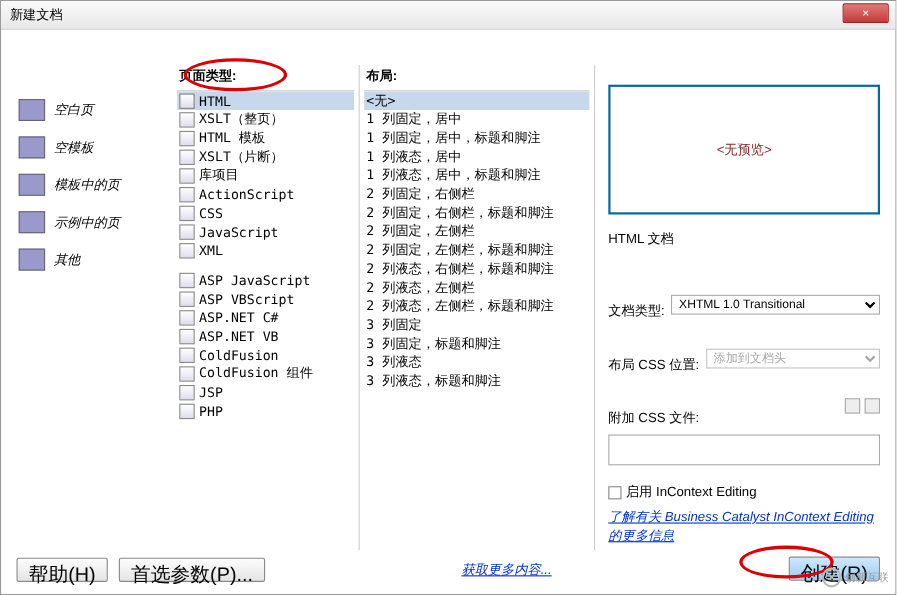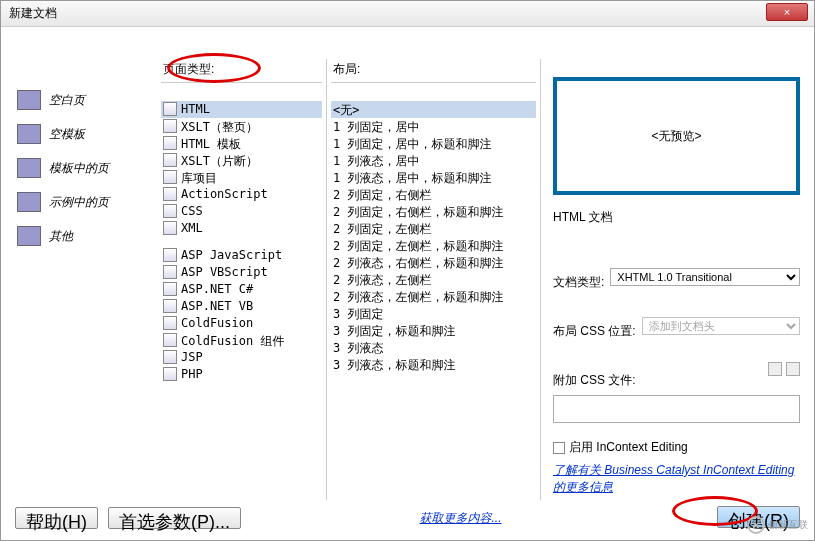--- a/index.html
+++ b/index.html
@@ -7,32 +7,32 @@
 .window { width: 815px; height: 541px; background: #fff; border: 1px solid #999; position: relative; display: flex; flex-direction: column; gap: 26px; }
 .titlebar { height: 26px; background: linear-gradient(#fafafa,#e8e8e8); border-bottom: 1px solid #ccc; display: flex; align-items: center; padding: 0 8px; position: relative; }
 .titlebar .title { font-size: 12px; }
 .close-btn { position: absolute; right: 6px; top: 2px; width: 42px; height: 18px; background: linear-gradient(#e07a7a,#c43a3a); border: 1px solid #a02020; border-radius: 2px; color: #fff; display: flex; align-items: center; justify-content: center; font-size: 11px; }
 .content { flex: 1; display: flex; flex-direction: column; padding: 6px 14px 10px 14px; }
 .main-row { flex: 1; display: flex; gap: 0; }
 .sidebar { width: 146px; padding-top: 24px; }
 .side-item { display: flex; align-items: center; gap: 8px; padding: 6px 6px 6px 2px; height: 34px; cursor: pointer; font-style: italic; }
 .side-icon { width: 24px; height: 20px; background: #99c; border: 1px solid #667; display: inline-block; }
 .col { display: flex; flex-direction: column; }
-.col-header { font-size: 12px; padding: 2px 0 4px 2px; border-bottom: 1px solid #ccc; margin-bottom: 18px; }
+.col-header { font-size: 12px; padding: 2px 0 4px 2px; border-bottom: 1px solid #ccc; margin-bottom: 0; font-weight: bold; }
 .pagetype-col { width: 166px; border-right: 1px solid #ccc; padding-right: 4px; position: relative; }
 .layout-col { width: 214px; border-right: 1px solid #ccc; padding: 0 4px; }
 .right-col { flex: 1; padding-left: 12px; display: flex; flex-direction: column; }
 .list { overflow-y: auto; font-family: SimSun, monospace; font-size: 12px; }
-.list-item { display: flex; align-items: flex-start; gap: 4px; padding: 1px 2px; height: 17px; cursor: pointer; white-space: nowrap; }
+.list-item { display: flex; align-items: center; gap: 4px; padding: 1px 2px; height: 17px; cursor: pointer; white-space: nowrap; }
 .list-item.selected { background: #c8d8ec; }
 .file-icon { width: 14px; height: 14px; background: linear-gradient(#fff,#dde); border: 1px solid #888; display: inline-block; flex-shrink: 0; }
 .divider { height: 10px; }
 .red-circle { position: absolute; border: 3px solid #d00; border-radius: 50%; pointer-events: none; }
 .circle1 { width: 94px; height: 30px; top: -6px; left: 6px; }
-.preview { border: 4px solid #0369a1; height: 118px; display: flex; align-items: center; justify-content: center; color: #000000; margin-bottom: 8px; }
+.preview { border: 2px solid #0369a1; height: 118px; display: flex; align-items: center; justify-content: center; color: #7f1d1d; margin-bottom: 8px; }
 .field-row { display: flex; align-items: center; gap: 6px; margin: 4px 0; font-size: 12px; }
 .field-row label { white-space: nowrap; margin-top: 24px; }
 .select, .text-input { border: 1px solid #aaa; background: #fff; font-size: 11px; padding: 1px 2px; height: 18px; }
 .select { flex: 1; margin-top: 12px; }
 .attach-box { border: 1px solid #aaa; height: 28px; margin-top: 2px; }
 .link { color: #0033cc; text-decoration: underline; cursor: pointer; font-style: italic; }
 .footer { display: flex; align-items: center; padding: 6px 0 0 0; }
 .btn { border: 1px solid #888; background: linear-gradient(#fdfdfd,#e4e4e4); padding: 2px 10px; font-size: 18px; border-radius: 2px; cursor: pointer; height: 22px; }
 .btn-create { background: linear-gradient(#cfe8ff,#9ecbf2); }
 .circle2 { width: 86px; height: 30px; bottom: 4px; right: 42px; }
@@ -106,20 +106,24 @@
             <div class="list-item">
               <span class="file-icon"></span>
               <span>ActionScript</span>
             </div>
             <div class="list-item">
               <span class="file-icon"></span>
               <span>CSS</span>
             </div>
             <div class="list-item">
               <span class="file-icon"></span>
+              <span>JavaScript</span>
+            </div>
+            <div class="list-item">
+              <span class="file-icon"></span>
               <span>XML</span>
             </div>
             <div class="divider"></div>
             <div class="list-item">
               <span class="file-icon"></span>
               <span>ASP JavaScript</span>
             </div>
             <div class="list-item">
               <span class="file-icon"></span>
               <span>ASP VBScript</span>

